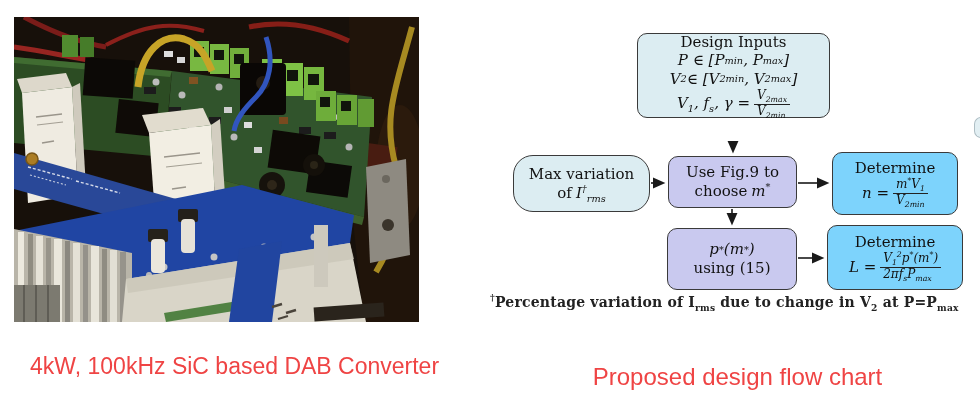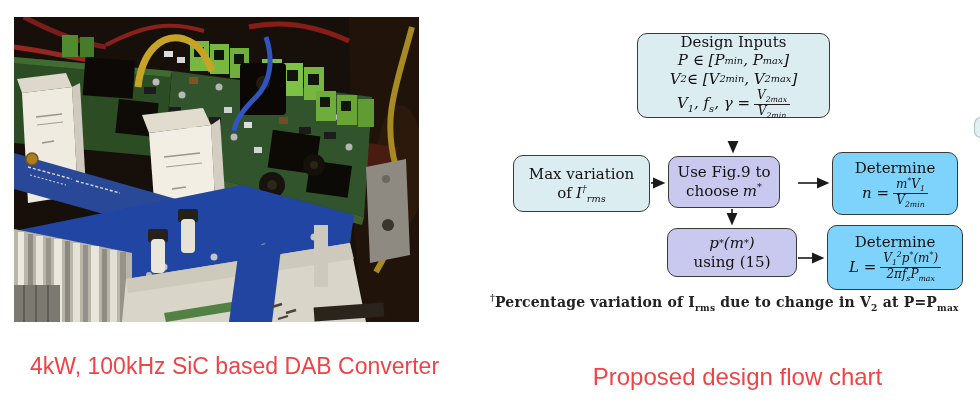--- a/index.html
+++ b/index.html
@@ -27,33 +27,33 @@
     position:absolute; box-sizing:border-box;
     border:1.8px solid #3a3a3a; border-radius:10px;
     display:flex; flex-direction:column; align-items:center; justify-content:center;
     font-size:15px; color:#111; padding:2px 4px; text-align:center;
   }
   .cyan     { background:#dcedf2; }
   .lavender { background:#c9c9ef; }
   .pink     { background:#7dd3fc; }
 
   #box-design { left:637px; top:33px;  width:193px; height:85px; }
-  #box-maxvar { left:513px; top:155px; width:137px; height:57px;  }
-  #box-fig9   { left:668px; top:156px; width:112px; height:52px;  }
+  #box-maxvar { left:513px; top:155px; width:137px; height:57px;border-radius:20px;  }
+  #box-fig9   { left:668px; top:156px; width:129px; height:52px;  }
   #box-detn   { left:832px; top:152px; width:126px; height:63px;  }
-  #box-pstar  { left:667px; top:228px; width:130px; height:49px;  }
+  #box-pstar  { left:667px; top:228px; width:130px; height:62px;  }
   #box-detl   { left:827px; top:225px; width:136px; height:65px;  }
 
   .fc-row { line-height:1.25; display:flex; align-items:center; justify-content:center; }
   .math  { font-style:italic; }
   .roman { font-style:normal; }
   .gap   { margin-right:4px; }
   sup, sub { font-size:0.65em; line-height:0; }
 
-  .frac { display:inline-block; text-align:center; font-size:0.8em; line-height:1.15; vertical-align:middle; margin-left:4px; }
+  .frac { display:inline-block; text-align:left; font-size:0.8em; line-height:1.15; vertical-align:middle; margin-left:4px; }
   .frac .fnum { display:block; padding:0 3px 1px; border-bottom:1.1px solid #222; }
   .frac .fden { display:block; padding:0 3px; }
 
   .footnote {
     position:absolute; left:490px; top:294px; width:462px;
     font-size:14px; color:#222; white-space:nowrap; letter-spacing:0.2px;font-weight:bold;
   }
 
   .arrows { position:absolute; left:0; top:0; width:980px; height:410px; pointer-events:none; }
 

